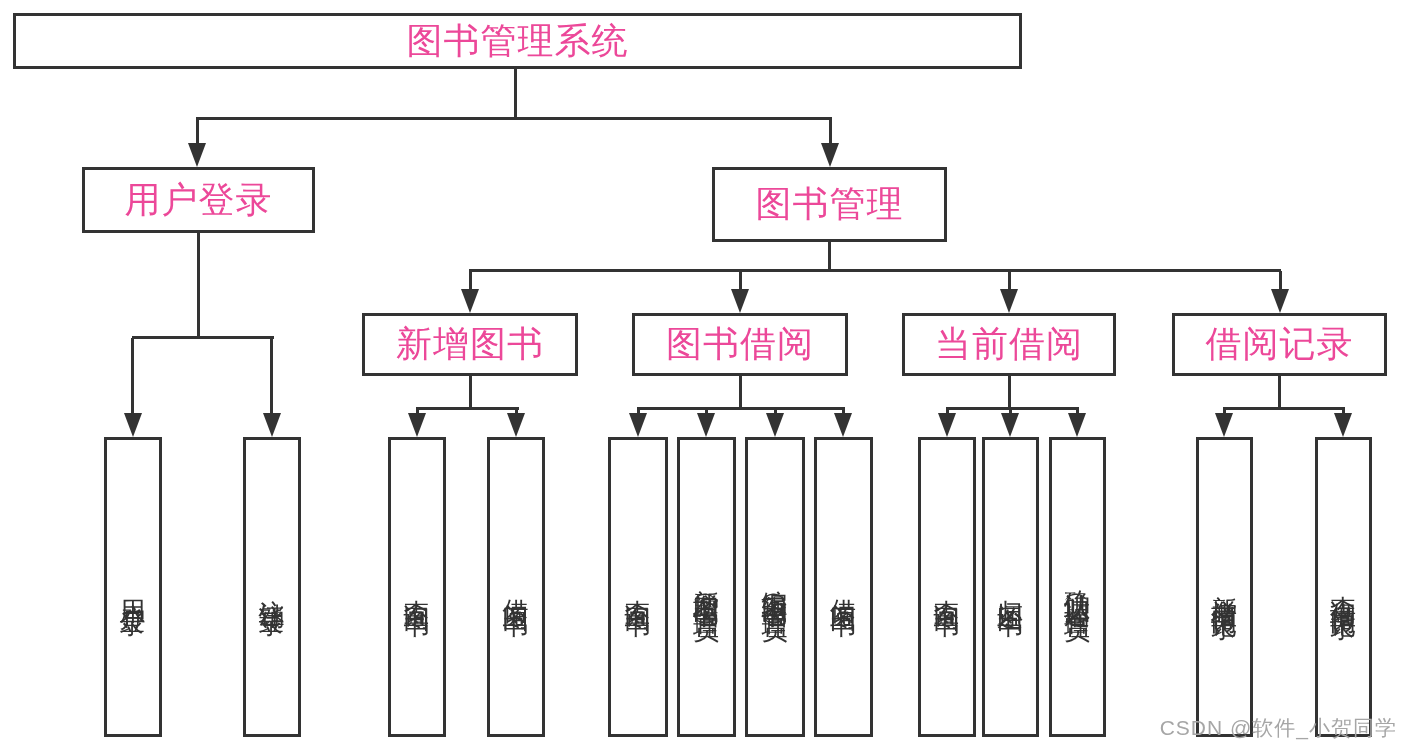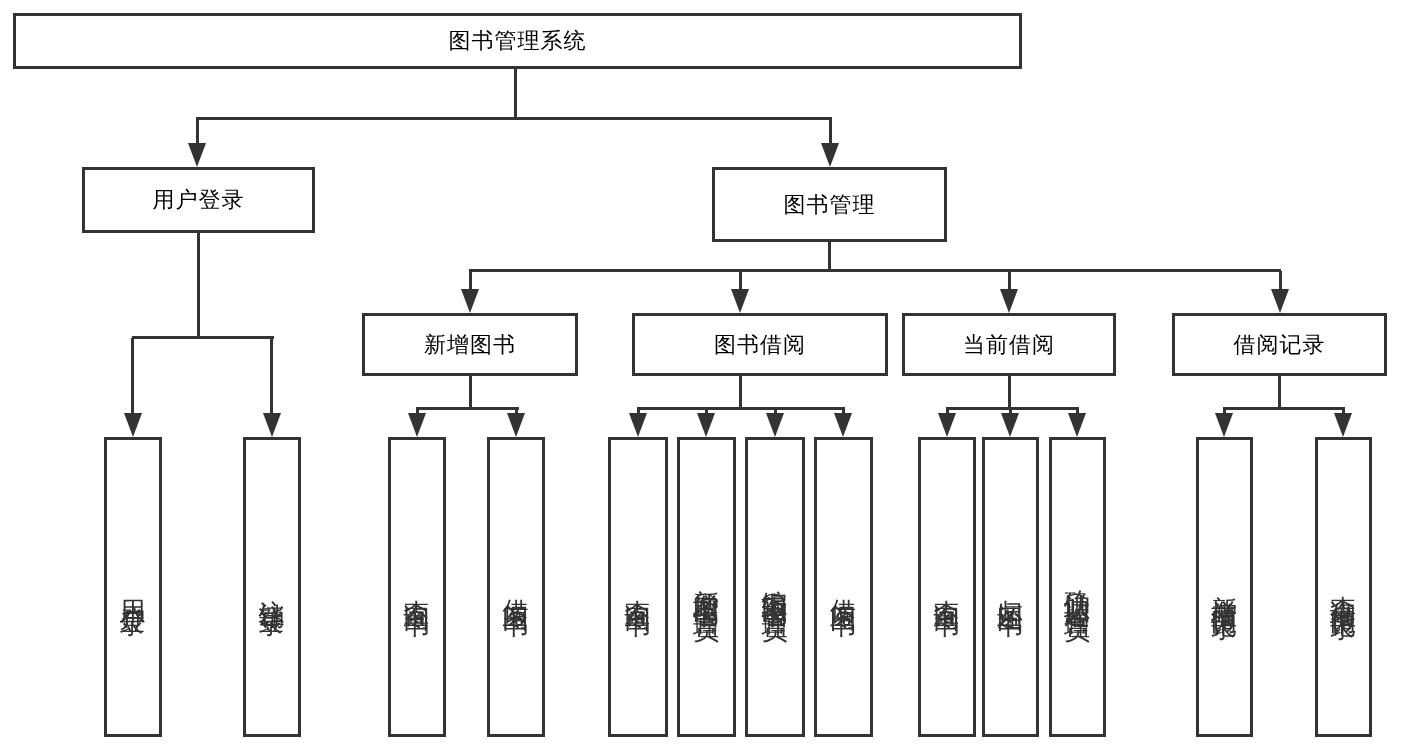--- a/index.html
+++ b/index.html
@@ -17,22 +17,22 @@
   }
   
   .box {
     position: absolute;
     box-sizing: border-box;
     border: 3px solid #333333;
     background: #ffffff;
     display: flex;
     align-items: center;
     justify-content: center;
-    font-size: 22px;
-    color: #000000;
+    font-size: 36px;
+    color: #ec4899;
     letter-spacing: 1px;
     z-index: 2;
     text-align: right;
   }
   
   .leaf {
     position: absolute;
     top: 437px;
     height: 300px;
     box-sizing: border-box;
@@ -96,21 +96,21 @@
   <div class="box" style="left:82px;top:167px;width:233px;height:66px">
     <span>用户登录</span>
   </div>
   <div class="box" style="left:712px;top:167px;width:235px;height:75px">
     <span>图书管理</span>
   </div>
 
   <div class="box" style="left:362px;top:313px;width:216px;height:63px">
     <span>新增图书</span>
   </div>
-  <div class="box" style="left:632px;top:313px;width:256px;height:63px">
+  <div class="box" style="left:632px;top:313px;width:216px;height:63px">
     <span>图书借阅</span>
   </div>
   <div class="box" style="left:1172px;top:313px;width:215px;height:63px">
     <span>借阅记录</span>
   </div>
   <div class="box" style="left:902px;top:313px;width:214px;height:63px">
     <span>当前借阅</span>
   </div>
 
   <div class="leaf" style="left:104px;width:58px">
@@ -205,14 +205,15 @@
   <div class="v" style="left:1076px;top:409px;height:7px"></div>
   <div class="arr" style="left:1068px;top:413px"></div>
 
   <div class="v" style="left:1278px;top:374px;height:36px"></div>
   <div class="h" style="left:1223px;top:407px;width:122px"></div>
   <div class="v" style="left:1223px;top:409px;height:7px"></div>
   <div class="arr" style="left:1215px;top:413px"></div>
   <div class="v" style="left:1342px;top:409px;height:7px"></div>
   <div class="arr" style="left:1334px;top:413px"></div>
 
+  <div class="watermark">CSDN @软件_小贺同学</div>
 
 </div>
 
 </body></html>

